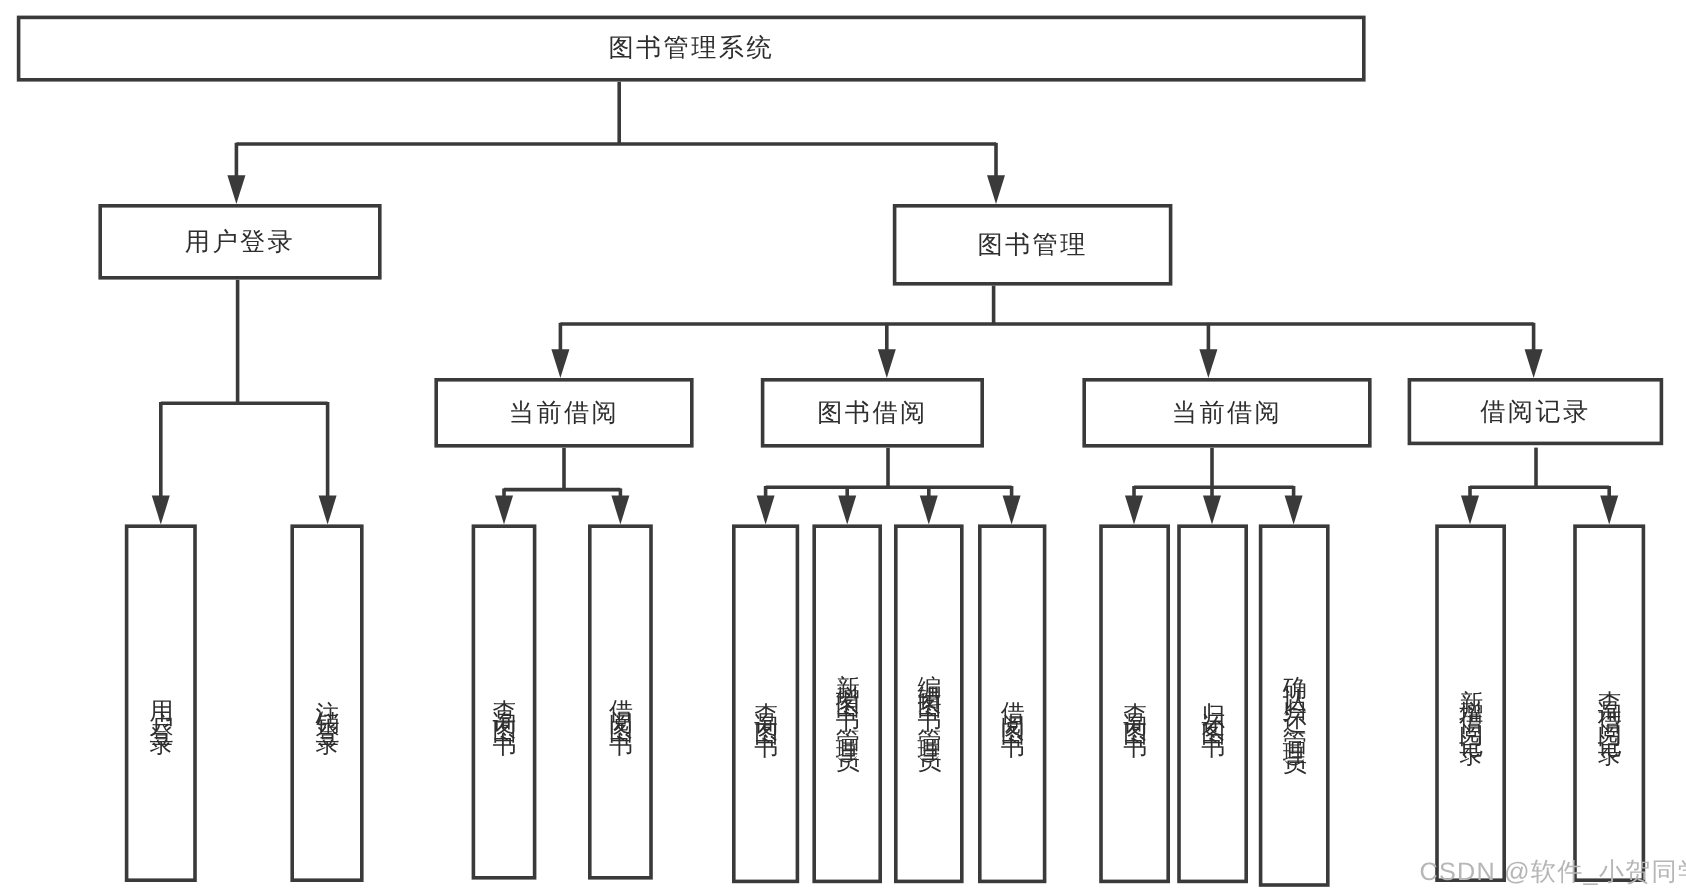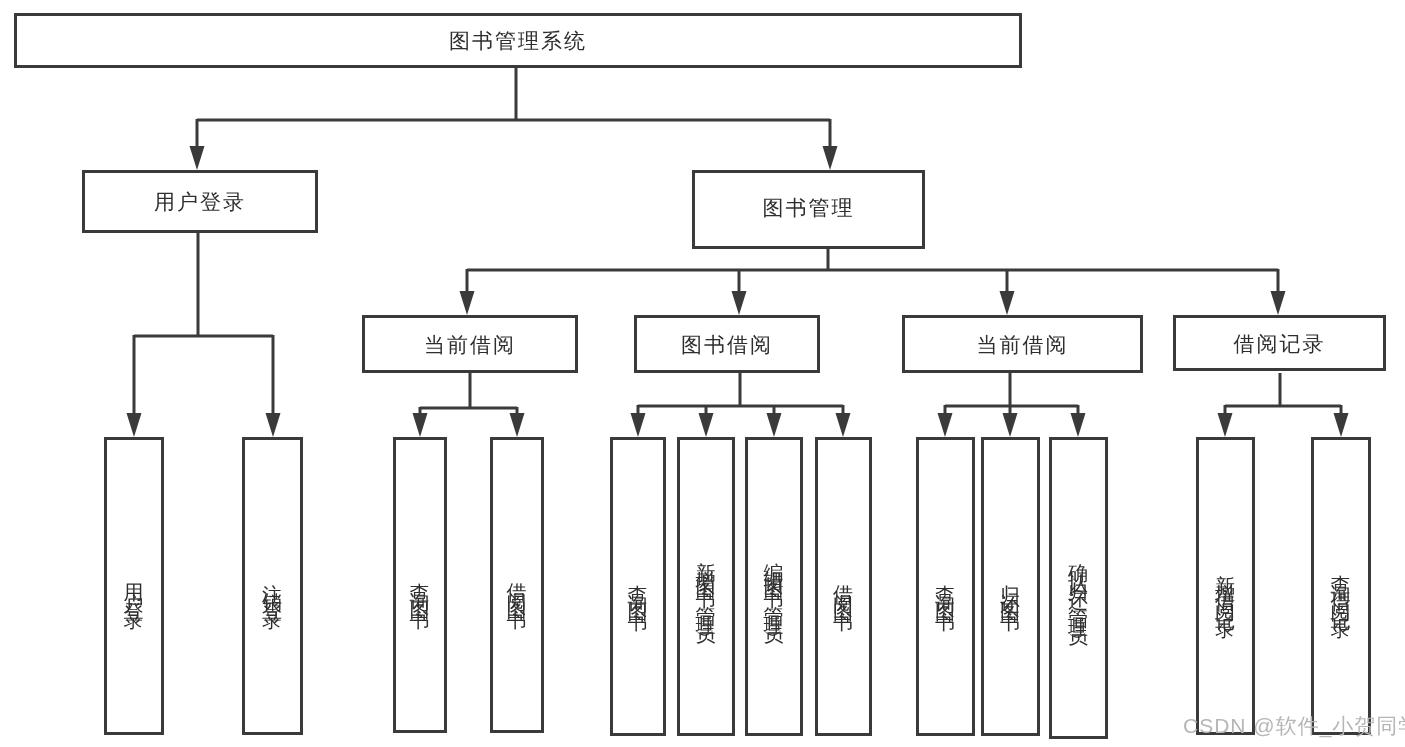--- a/index.html
+++ b/index.html
@@ -120,28 +120,28 @@
       <polygon points="766.5,413 781.5,413 774,437"></polygon>
       <polygon points="835.5,413 850.5,413 843,437"></polygon>
       <polygon points="937.5,413 952.5,413 945,437"></polygon>
       <polygon points="1002.5,413 1017.5,413 1010,437"></polygon>
       <polygon points="1070.5,413 1085.5,413 1078,437"></polygon>
       <polygon points="1217.5,413 1232.5,413 1225,437"></polygon>
       <polygon points="1333.5,413 1348.5,413 1341,437"></polygon>
     </g>
   </svg>
 
-  <div class="box" style="left:14px; top:13px; width:1008px; height:55px;">
+  <div class="box" style="left:14px; top:13px; width:1124px; height:55px;">
     <span class="lbl">图书管理系统</span>
   </div>
 
   <div class="box" style="left:82px; top:170px; width:236px; height:63px;">
     <span class="lbl">用户登录</span>
   </div>
-  <div class="box" style="left:692px; top:170px; width:233px; height:79px;font-family:Liberation Mono, monospace;">
+  <div class="box" style="left:744px; top:170px; width:233px; height:68px;">
     <span class="lbl">图书管理</span>
   </div>
 
   <div class="box" style="left:362px; top:315px; width:216px; height:58px;">
     <span class="lbl">当前借阅</span>
   </div>
   <div class="box" style="left:634px; top:315px; width:186px; height:58px;">
     <span class="lbl">图书借阅</span>
   </div>
   <div class="box" style="left:902px; top:315px; width:241px; height:58px;">

